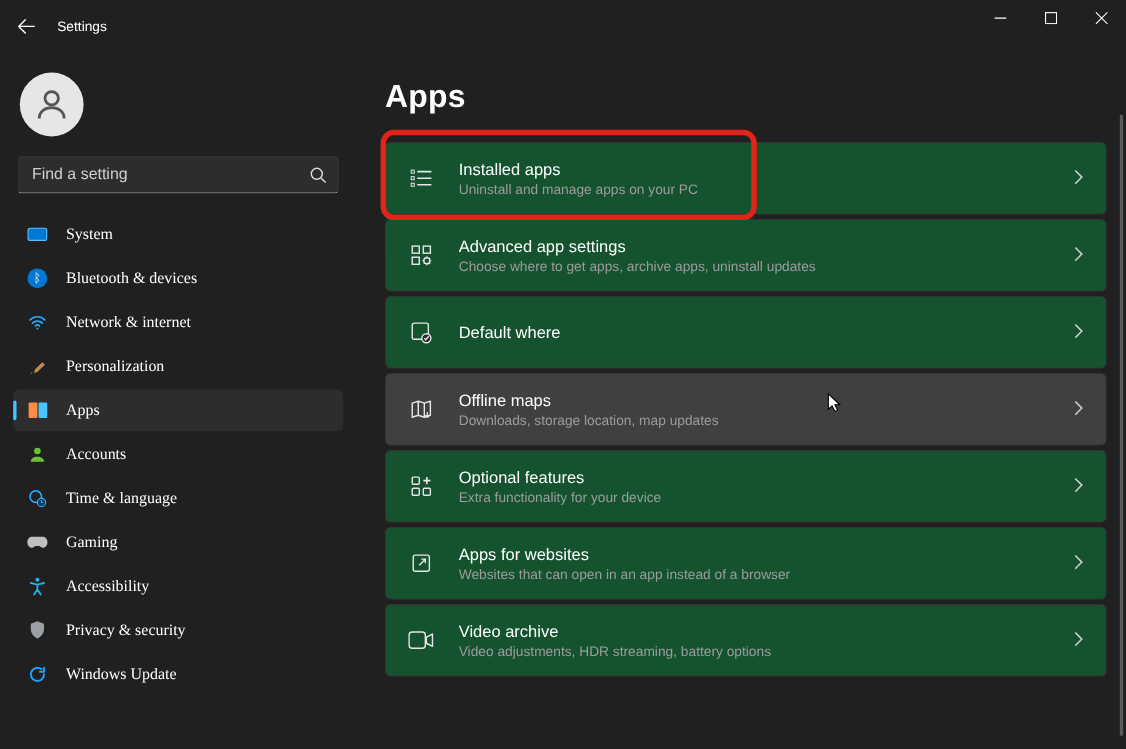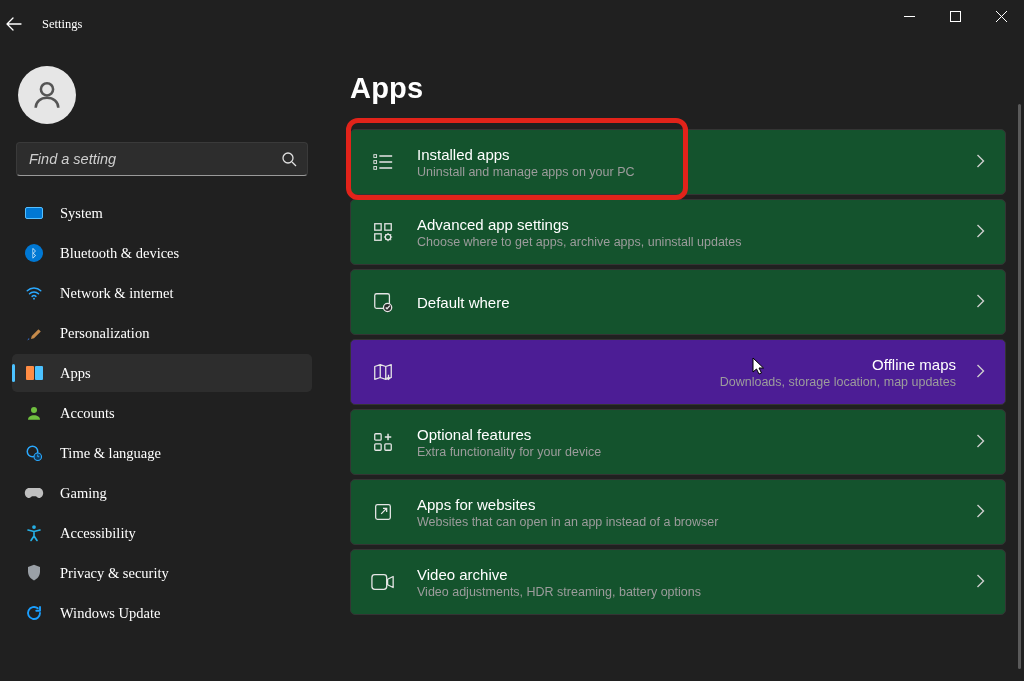--- a/index.html
+++ b/index.html
@@ -10,22 +10,21 @@
     font-family: "Segoe UI", sans-serif;
     font-size: 14px;
     position: relative;
   }
 
   
   .titlebar {
     height: 48px;
     display: flex;
     align-items: center;
-    padding-left: 4px;
-    font-family: Liberation Serif, serif;
+    padding-left: 14px;
   }
   .titlebar .back {
     width: 20px; height: 20px;
     display: flex; align-items: center; justify-content: center;
     color: #ffffff;
     margin-right: 18px;
   }
   .titlebar .title { font-size: 12.5px; color: #ffffff; }
   .window-controls {
     position: absolute; top: 0; right: 0;
@@ -70,21 +69,21 @@
     border: 1px solid #3a3a3a;
     border-bottom: 1.5px solid #9a9a9a;
     border-radius: 4px;
     height: 34px;
     display: flex; align-items: center;
     padding: 0 10px 0 12px;
     color: #cfcfcf;
   }
   .search input {
     flex: 1; background: transparent; border: none; outline: none;
-    color: #22c55e; font-size: 14.5px; font-style: italic;
+    color: #22c55e; font-size: 14.5px;
   }
   .search input::placeholder { color: #cfcfcf; }
   .search .search-ic { width: 16px; height: 16px; color: #e0e0e0; }
 
   
   .nav { display: flex; flex-direction: column; gap: 2px; padding-top: 4px; }
   .nav-item {
     display: flex; align-items: center; gap: 16px;
     height: 38px;
     padding: 0 10px 0 12px;
@@ -129,21 +128,21 @@
   .cards { display: flex; flex-direction: column; gap: 4px; }
   .card {
     background: #14532d;
     border: 1px solid #343434;
     border-radius: 5px;
     height: 66px;
     display: flex; align-items: center;
     padding: 0 20px 0 18px;
     gap: 20px;
   }
-  .card.hover { background: #4c1d95; text-align: right; }
+  .card.hover { background: #404040; }
   .card .cic {
     width: 28px; height: 28px; color: #e6e6e6;
     display: flex; align-items: center; justify-content: center;
   }
   .card .ctext { flex: 1; display: flex; flex-direction: column; gap: 2px; }
   .card .ctitle { font-size: 15px; color: #ffffff; }
   .card .csub { font-size: 12.5px; color: #9c9c9c; }
   .card .chev { color: #cfcfcf; }
 
   

